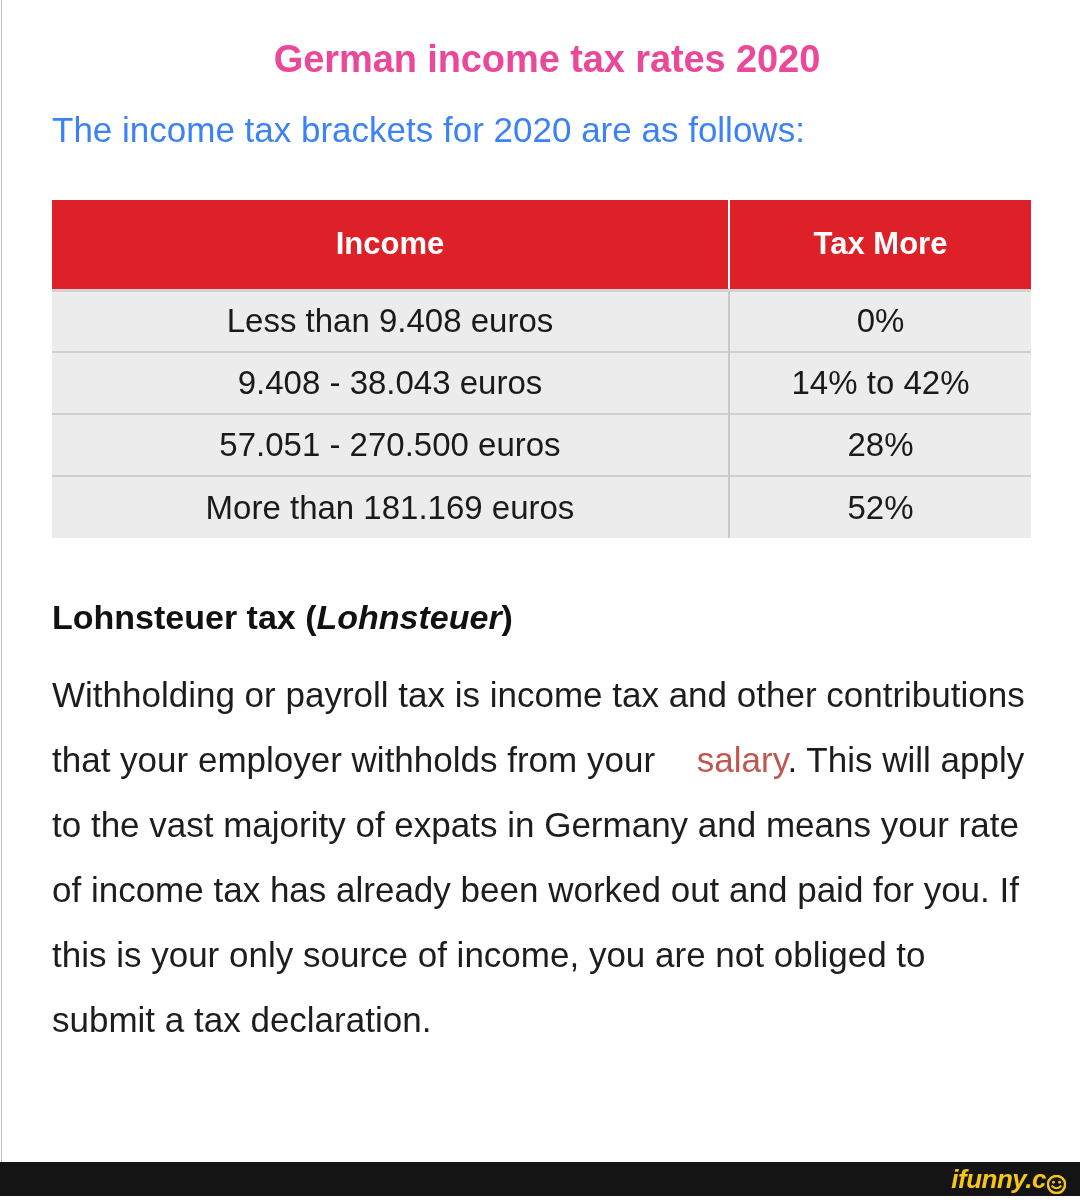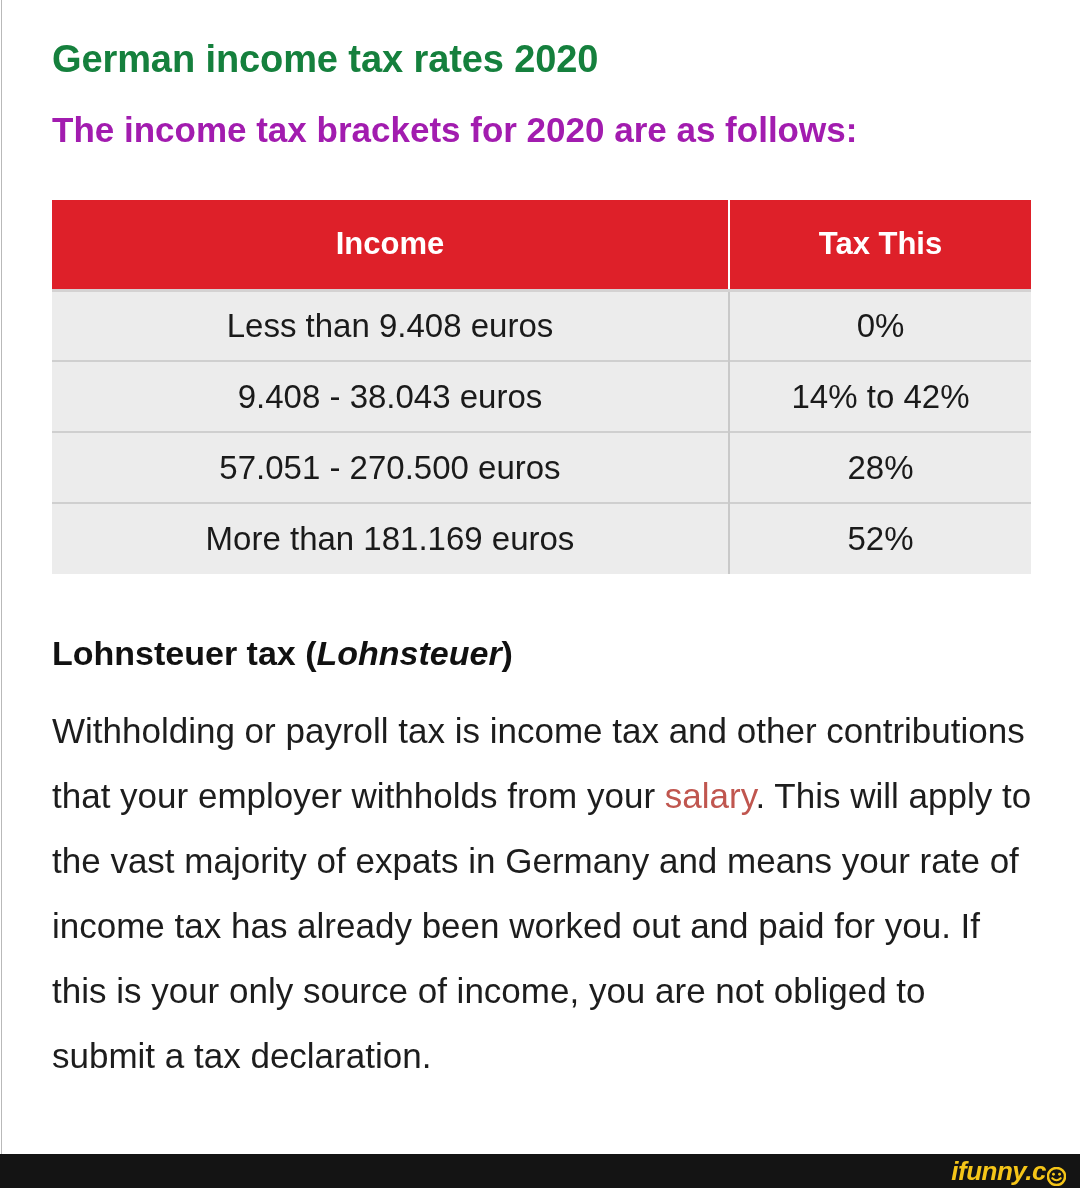--- a/index.html
+++ b/index.html
@@ -31,30 +31,31 @@
     position: absolute;
     left: 52px;
     top: 0;
     width: 990px;
   }
 
   .page-title {
     font-size: 38px;
     font-weight: bold;
     letter-spacing: -0.1px;
-    color: #15803d;
+    color: #ec4899;
     margin: 0;
     padding-top: 36px;
     line-height: 46px;
+    text-align: center;
   }
 
   .intro-text {
     font-size: 35px;
-    font-weight: bold;
-    color: #a21caf;
+    font-weight: normal;
+    color: #3b82f6;
     margin: 0;
     padding-top: 26px;
     line-height: 44px;
   }
 
   
   .tax-table-wrap {
     margin-top: 48px;
     width: 979px;
   }
@@ -80,21 +81,21 @@
   table.tax-table thead th.th-income {
     border-right: 2px solid #ffffff;
   }
 
   table.tax-table tbody td {
     background: #ececec;
     color: #1a1a1a;
     font-size: 33px;
     font-weight: normal;
     text-align: center;
-    height: 71px;
+    height: 62px;
     padding: 0 12px;
     box-sizing: border-box;
     border-top: 2px solid #cfcfcf;
     vertical-align: middle;
   }
   table.tax-table tbody tr:first-child td {
     border-top: 3px solid #d4d2d2;
   }
   table.tax-table tbody td.td-income {
     border-right: 2px solid #c9c9c9;
@@ -120,27 +121,28 @@
     font-weight: normal;
     color: #1d1d1d;
     margin: 0;
     padding-top: 24px;
     line-height: 65px;
     width: 985px;
   }
   .body-copy .inline-link {
     color: #c0564f;
     text-decoration: none;
+    margin-left: 32px;
   }
 
   
   .watermark-bar {
     position: absolute;
     left: 0;
-    bottom: 16px;
+    bottom: 8px;
     width: 1080px;
     height: 34px;
     background: #141414;
   }
   .watermark {
     position: absolute;
     right: 14px;
     top: 50%;
     transform: translateY(-50%);
     display: flex;
@@ -174,21 +176,21 @@
 
   <div class="tax-table-wrap">
     <table class="tax-table">
       <colgroup>
         <col class="c-income">
         <col class="c-rate">
       </colgroup>
       <thead>
         <tr>
           <th class="th-income">Income</th>
-          <th class="th-rate">Tax This</th>
+          <th class="th-rate">Tax More</th>
         </tr>
       </thead>
       <tbody>
         <tr>
           <td class="td-income">Less than 9.408 euros</td>
           <td class="td-rate">0%</td>
         </tr>
         <tr>
           <td class="td-income">9.408 - 38.043 euros</td>
           <td class="td-rate">14% to 42%</td>

